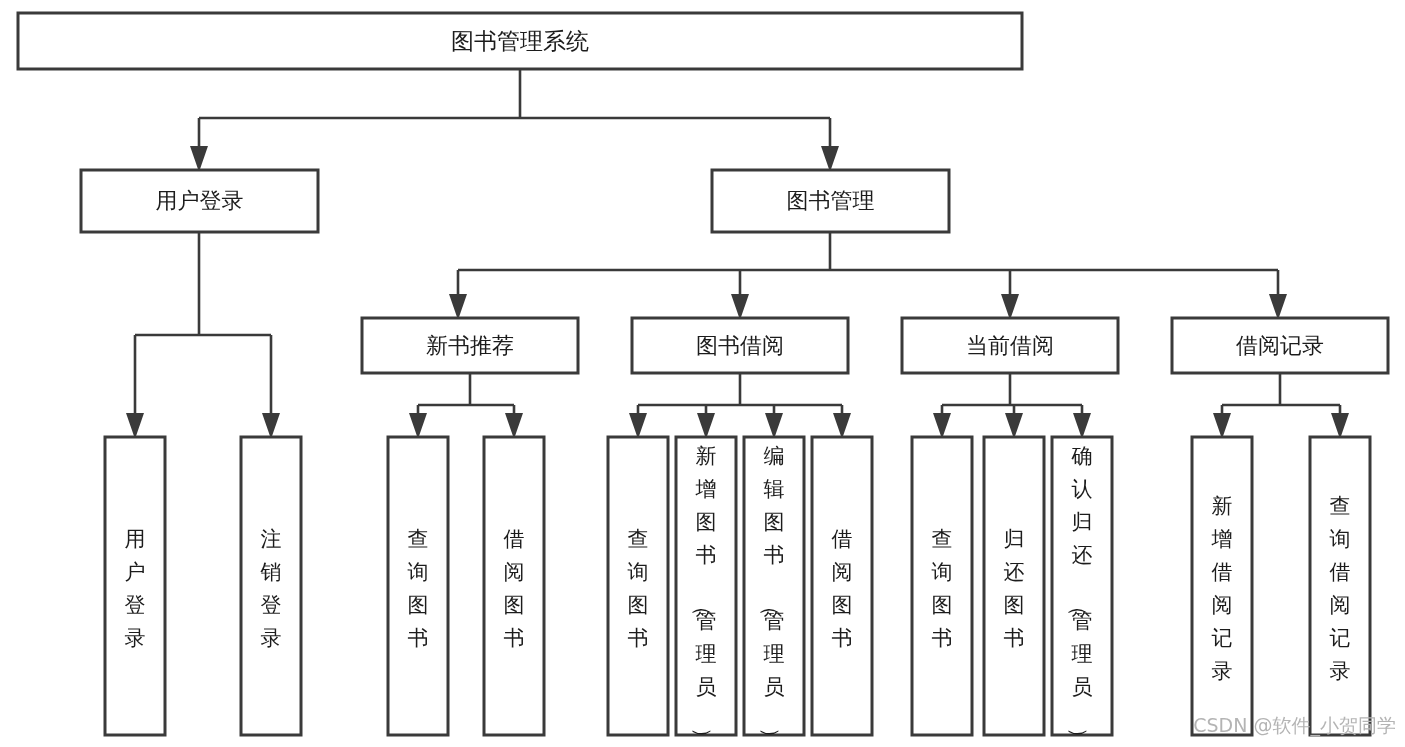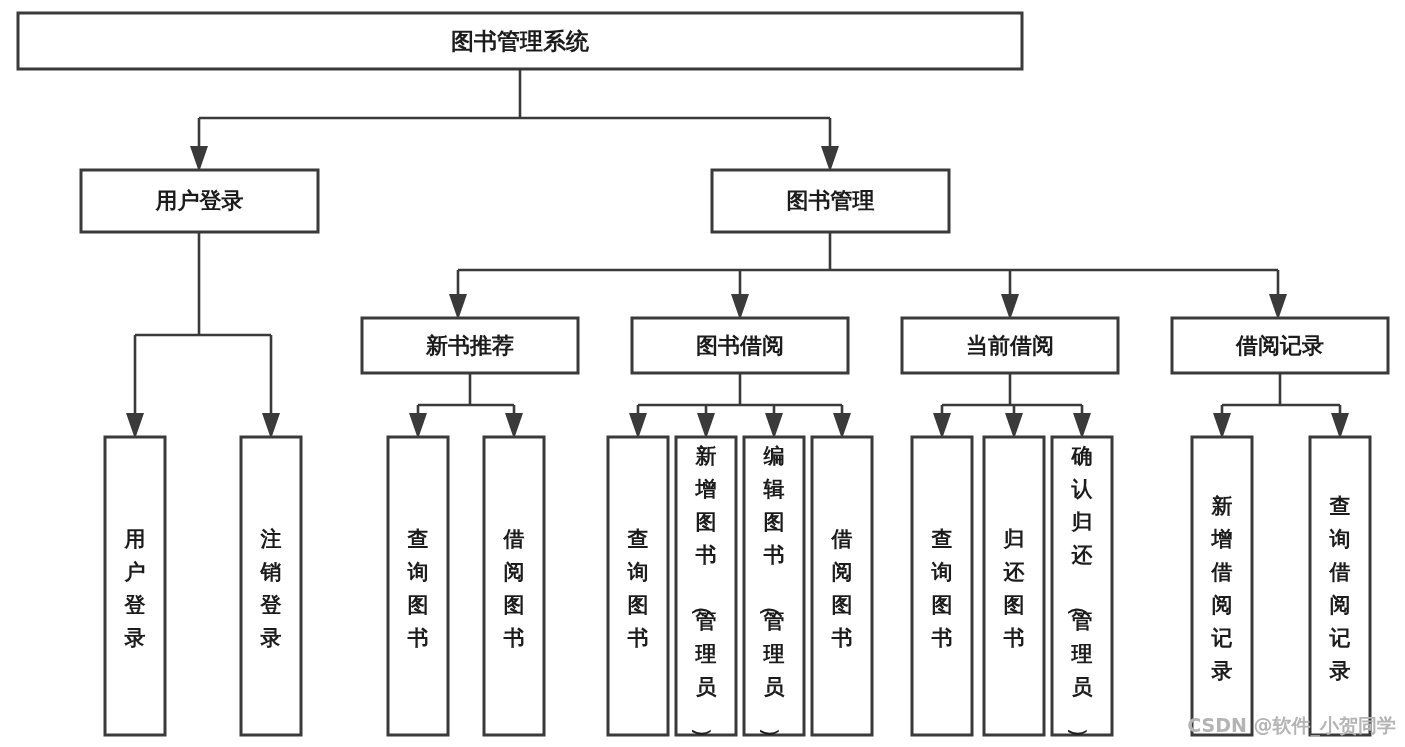--- a/index.html
+++ b/index.html
@@ -12,21 +12,20 @@
     width: 1405px;
     height: 747px;
     font-family: "DejaVu Sans", "Liberation Sans", sans-serif;
     overflow: hidden;
     position: relative;
   }
   #diagram-root {
     position: relative;
     width: 1405px;
     height: 571px;
-    font-weight: bold;
   }
   svg.diagram-canvas {
     position: absolute;
     left: 0;
     top: 0;
     width: 1405px;
     height: 747px;
     display: block;
   }
   .node-box {

